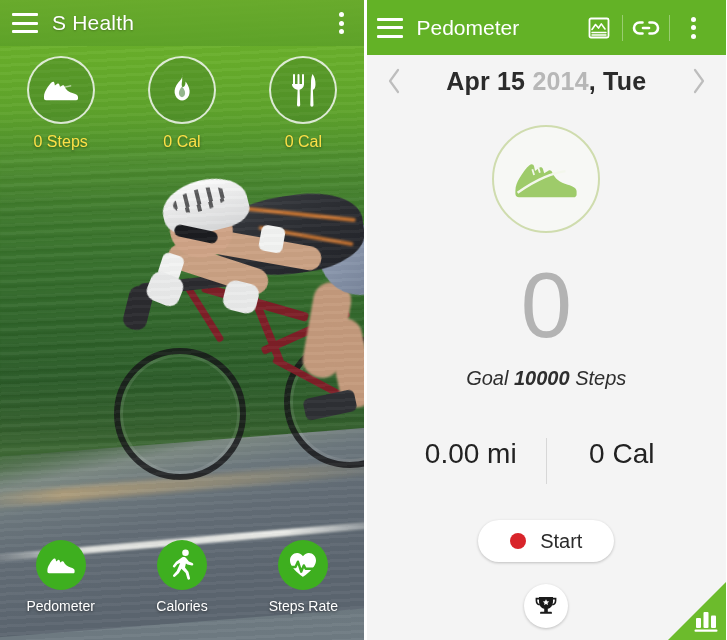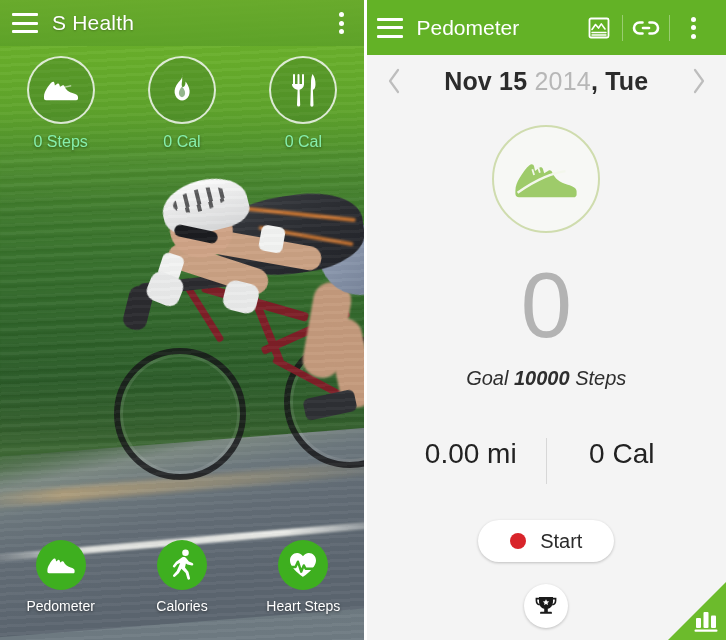--- a/index.html
+++ b/index.html
@@ -183,21 +183,21 @@
   }
   .summary-item { width: 100px; text-align:center; cursor:pointer; }
   .summary-circle {
     width: 68px; height: 68px; margin: 0 auto 9px;
     border-radius: 50%;
     border: 2px solid rgba(255,255,255,.8);
     background: rgba(40,90,30,.22);
     display:flex; align-items:center; justify-content:center;
   }
   .summary-circle svg { display:block; }
-  .summary-label { color:#86efac; font-size:16px; text-shadow: 0 1px 3px rgba(0,0,0,.45); }
+  .summary-label { color:#fde047; font-size:16px; text-shadow: 0 1px 3px rgba(0,0,0,.45); }
 
   .nav-row {
     position: absolute; left: 0; bottom: 8px; width: 364px; height: 92px;
     display: flex; justify-content: space-around; align-items: flex-start;
     z-index: 5;
   }
   .nav-item { width: 86px; text-align:center; cursor:pointer; }
   .nav-circle {
     width: 50px; height: 50px; margin: 0 auto 8px; border-radius: 50%;
     background: #3eaf1f; display:flex; align-items:center; justify-content:center;
@@ -226,21 +226,21 @@
   .bar-sep { width:1px; height:26px; background: rgba(255,255,255,.35); }
 
   .date-bar {
     height: 52px; display:flex; align-items:center; justify-content:space-between;
     padding: 0 14px; background:#f4f4f4;
   }
   .chev { width: 26px; height: 34px; display:flex; align-items:center; justify-content:center; cursor:pointer;}
   .chev svg { display:block; }
   .date-text { font-size: 25px; color:#2b2b2b; letter-spacing: .2px; }
   .date-text .d-md { font-weight: bold; }
-  .date-text .d-year { color:#b7b7b7; font-weight: normal; }
+  .date-text .d-year { color:#b7b7b7; font-weight: bold; }
   .date-text .d-dow { font-weight: bold; }
 
   .shoe-badge {
     width: 108px; height: 108px; margin: 18px auto 0;
     border-radius: 50%;
     border: 2px solid #cfdcae;
     background: #f7f8f5;
     display:flex; align-items:center; justify-content:center;
   }
   .step-count {
@@ -412,21 +412,21 @@
         <div class="nav-label">Calories</div>
       </div>
 
       <div class="nav-item">
         <div class="nav-circle">
           <svg width="30" height="28" viewBox="0 0 30 28">
             <path d="M15 26S2 17.5 2 9.6C2 5.3 5.2 2 9.1 2c2.5 0 4.6 1.3 5.9 3.3C16.3 3.3 18.4 2 20.9 2 24.8 2 28 5.3 28 9.6 28 17.5 15 26 15 26z" fill="#ffffff"></path>
             <path d="M0 16h7.5l2.4-5.3 3.3 10 2.6-6.3 1.8 3.3H30" fill="none" stroke="#3eaf1f" stroke-width="2.4" stroke-linejoin="round" stroke-linecap="round"></path>
           </svg>
         </div>
-        <div class="nav-label">Heart Steps</div>
+        <div class="nav-label">Steps Rate</div>
       </div>
 
     </div>
   </div>
 
   <div class="gap"></div>
 
   <div class="panel-right">
 
     <div class="appbar-right">
@@ -466,21 +466,21 @@
       </div>
     </div>
 
     <div class="date-bar">
       <div class="chev">
         <svg width="14" height="26" viewBox="0 0 14 26">
           <path d="M11 2L3 13l8 11" fill="none" stroke="#bdbdbd" stroke-width="2.2" stroke-linecap="round" stroke-linejoin="round"></path>
         </svg>
       </div>
       <div class="date-text">
-        <span class="d-md">Nov 15</span><span class="d-year"> 2014</span><span class="d-dow">, Tue</span>
+        <span class="d-md">Apr 15</span><span class="d-year"> 2014</span><span class="d-dow">, Tue</span>
       </div>
       <div class="chev">
         <svg width="14" height="26" viewBox="0 0 14 26">
           <path d="M3 2l8 11-8 11" fill="none" stroke="#bdbdbd" stroke-width="2.2" stroke-linecap="round" stroke-linejoin="round"></path>
         </svg>
       </div>
     </div>
 
     <div class="shoe-badge">
       <svg width="72" height="48" viewBox="0 0 40 26">

